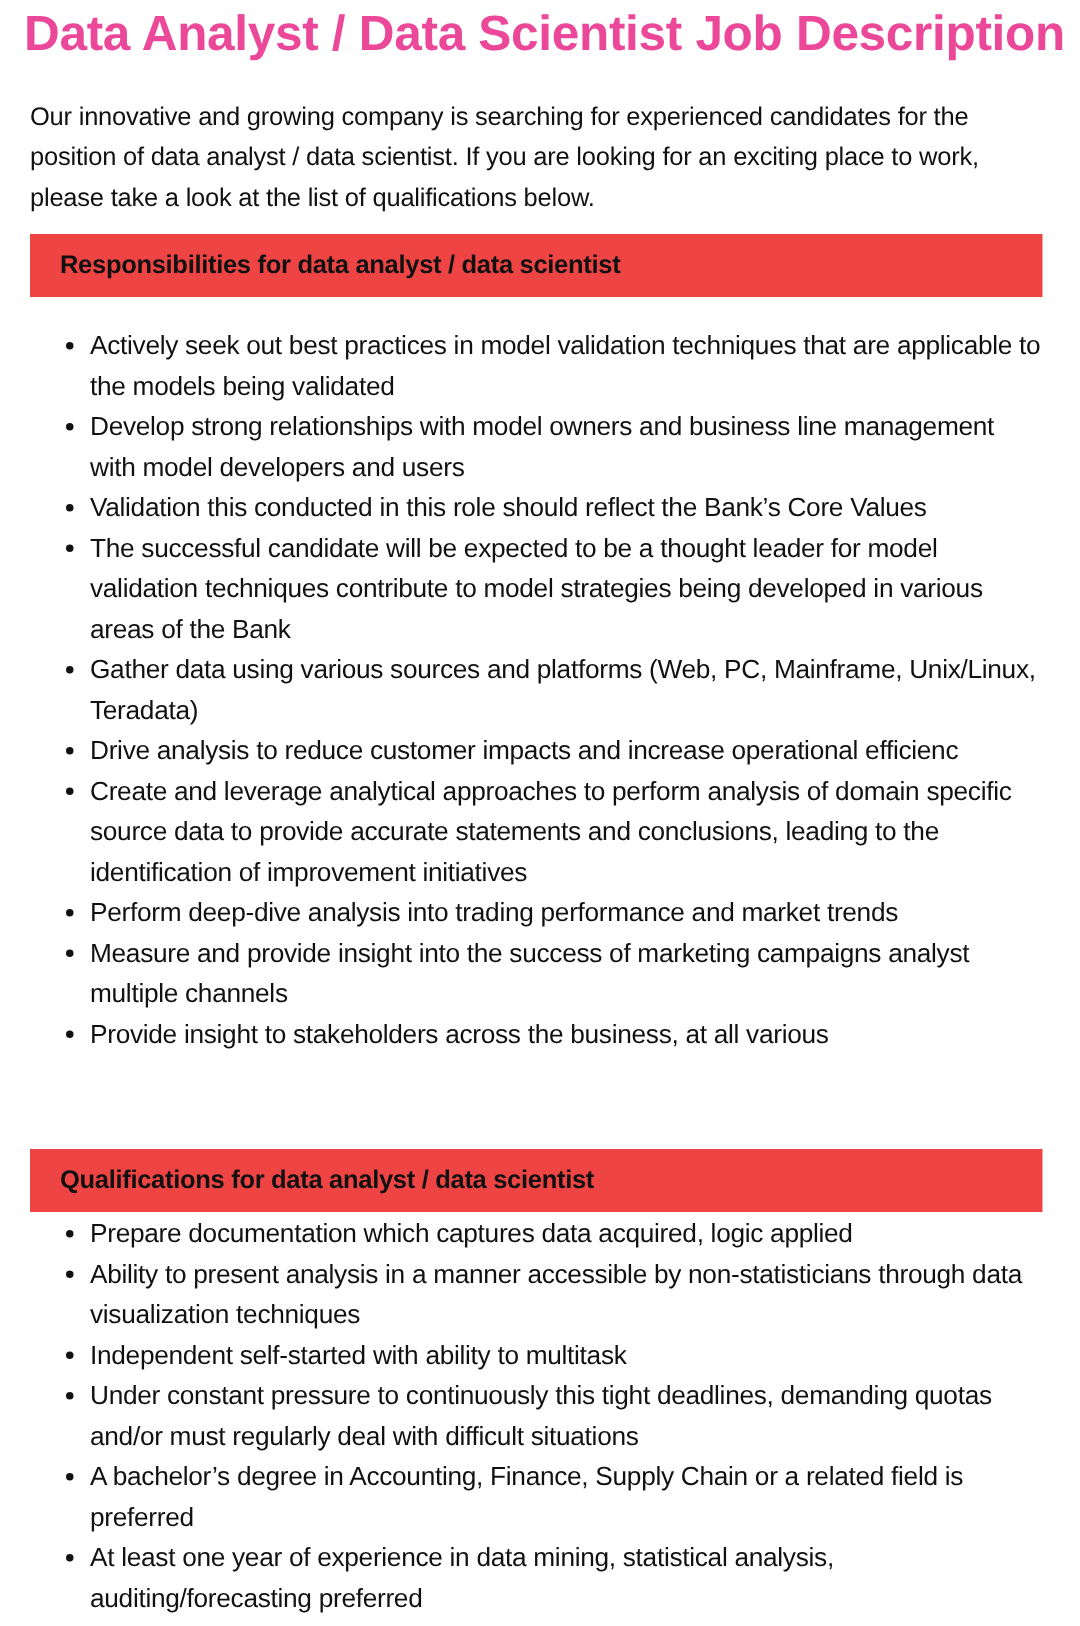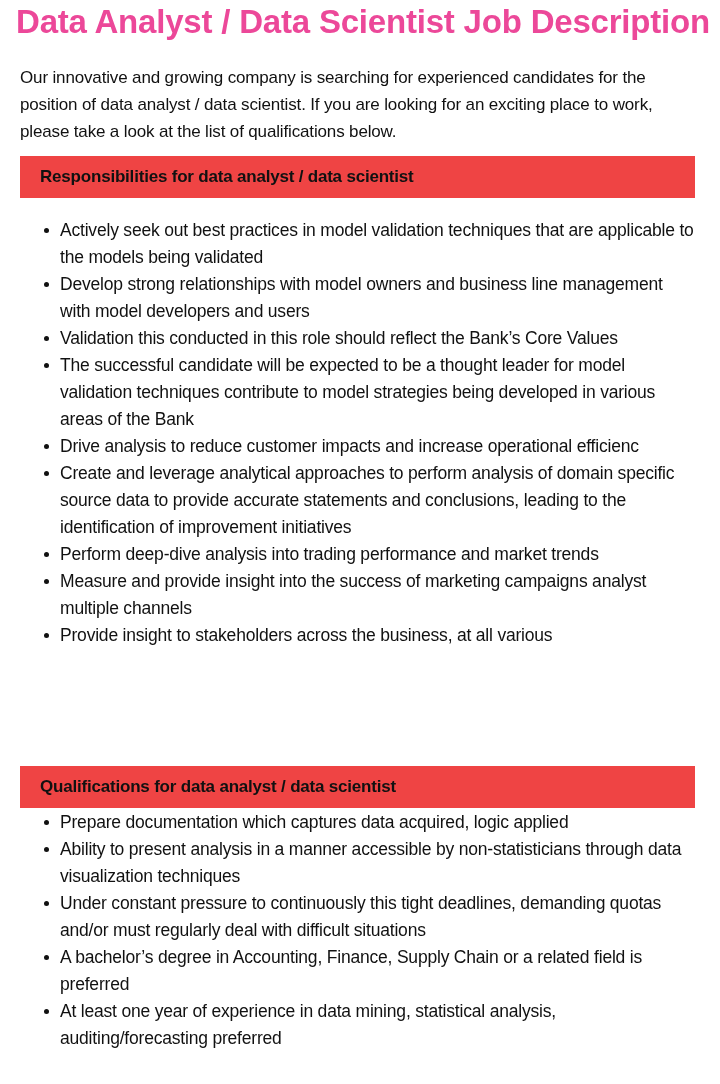--- a/index.html
+++ b/index.html
@@ -90,28 +90,30 @@
 <div class="page">
   <h1 class="title">Data Analyst / Data Scientist Job Description</h1>
   <p class="intro">Our innovative and growing company is searching for experienced candidates for the position of data analyst / data scientist. If you are looking for an exciting place to work, please take a look at the list of qualifications below.</p>
 
   <div class="section-header resp">Responsibilities for data analyst / data scientist</div>
   <ul class="items resp">
     <li><span class="bullet"></span><span>Actively seek out best practices in model validation techniques that are applicable to the models being validated</span></li>
     <li><span class="bullet"></span><span>Develop strong relationships with model owners and business line management with model developers and users</span></li>
     <li><span class="bullet"></span><span>Validation this conducted in this role should reflect the Bank’s Core Values</span></li>
     <li><span class="bullet"></span><span>The successful candidate will be expected to be a thought leader for model validation techniques contribute to model strategies being developed in various areas of the Bank</span></li>
+    <li><span class="bullet"></span><span>Gather data using various sources and platforms (Web, PC, Mainframe, Unix/Linux, Teradata)</span></li>
     <li><span class="bullet"></span><span style="white-space:nowrap">Drive analysis to reduce customer impacts and increase operational efficienc</span></li>
     <li><span class="bullet"></span><span>Create and leverage analytical approaches to perform analysis of domain specific source data to provide accurate statements and conclusions, leading to the identification of improvement initiatives</span></li>
     <li><span class="bullet"></span><span>Perform deep-dive analysis into trading performance and market trends</span></li>
     <li><span class="bullet"></span><span>Measure and provide insight into the success of marketing campaigns analyst multiple channels</span></li>
     <li><span class="bullet"></span><span>Provide insight to stakeholders across the business, at all various</span></li>
   </ul>
 
   <div class="section-header qual">Qualifications for data analyst / data scientist</div>
   <ul class="items qual">
     <li><span class="bullet"></span><span>Prepare documentation which captures data acquired, logic applied</span></li>
     <li><span class="bullet"></span><span>Ability to present analysis in a manner accessible by non-statisticians through data visualization techniques</span></li>
+    <li><span class="bullet"></span><span>Independent self-started with ability to multitask</span></li>
     <li><span class="bullet"></span><span>Under constant pressure to continuously this tight deadlines, demanding quotas and/or must regularly deal with difficult situations</span></li>
     <li><span class="bullet"></span><span>A bachelor’s degree in Accounting, Finance, Supply Chain or a related field is preferred</span></li>
     <li><span class="bullet"></span><span>At least one year of experience in data mining, statistical analysis, auditing/forecasting preferred</span></li>
   </ul>
 </div>
 
 </body></html>

